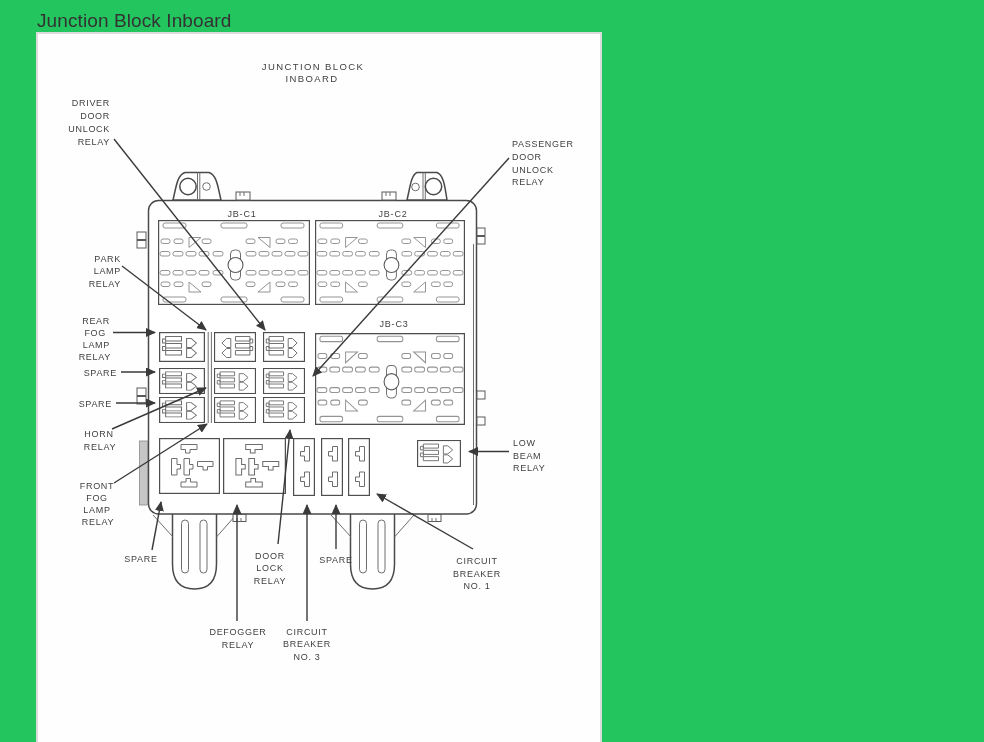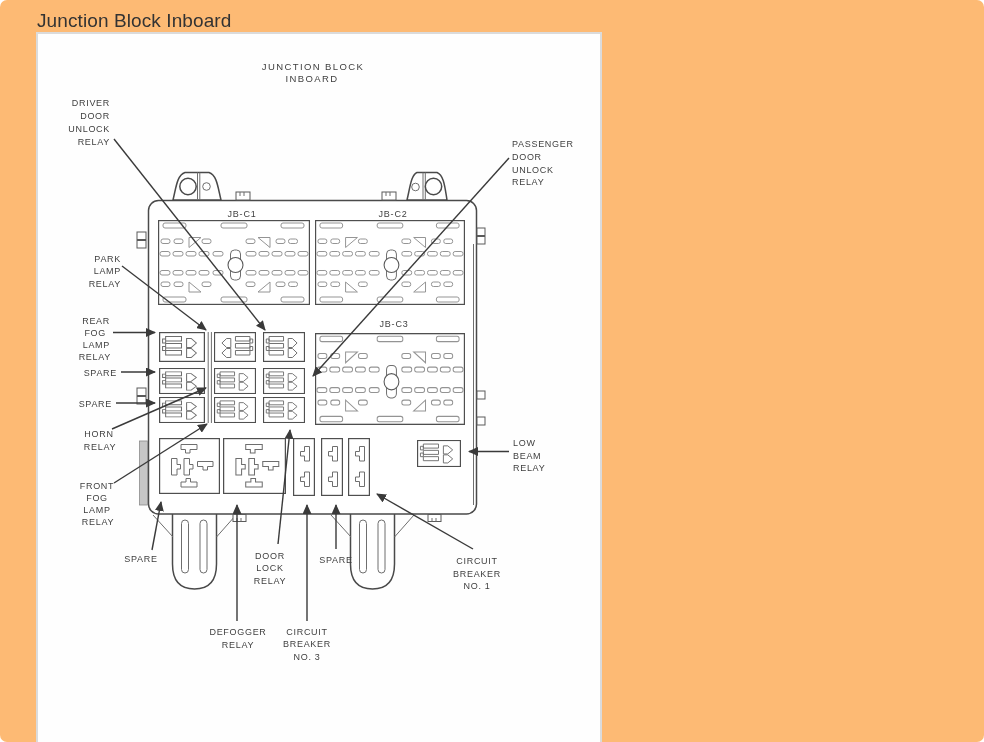--- a/index.html
+++ b/index.html
@@ -1,17 +1,17 @@
 <!DOCTYPE html>
 <html><head>
 <meta charset="utf-8">
 <style>
   html,body{margin:0;padding:0;background:#fff;}
-  #page{position:relative;width:984px;height:742px;background:#fdba74;overflow:hidden;
-        font-family:"Liberation Sans",sans-serif;border-radius:7px;}
+  #page{position:relative;width:984px;height:742px;background:#22c55e;overflow:hidden;
+        font-family:"Liberation Sans",sans-serif;}
   #title{position:absolute;left:37px;top:10px;font-size:19px;color:#333;
          font-weight:500;letter-spacing:.1px;}
   #panel{position:absolute;left:36px;top:32px;width:566px;height:714px;
          box-sizing:border-box;border:2px solid #dbdbdb;background:#fefefe;}
   svg text{font-family:"Liberation Sans",sans-serif;fill:#3e3e3e;}
   .lbl{font-size:9px;letter-spacing:.7px;}
   .hd{font-size:9.5px;letter-spacing:1.4px;}
   .cn{font-size:9px;letter-spacing:.8px;}
   .ldr{stroke:#3a3a3a;stroke-width:1.4;fill:none;}
   .body-ln{stroke:#4a4a4a;stroke-width:1.5;fill:none;}

